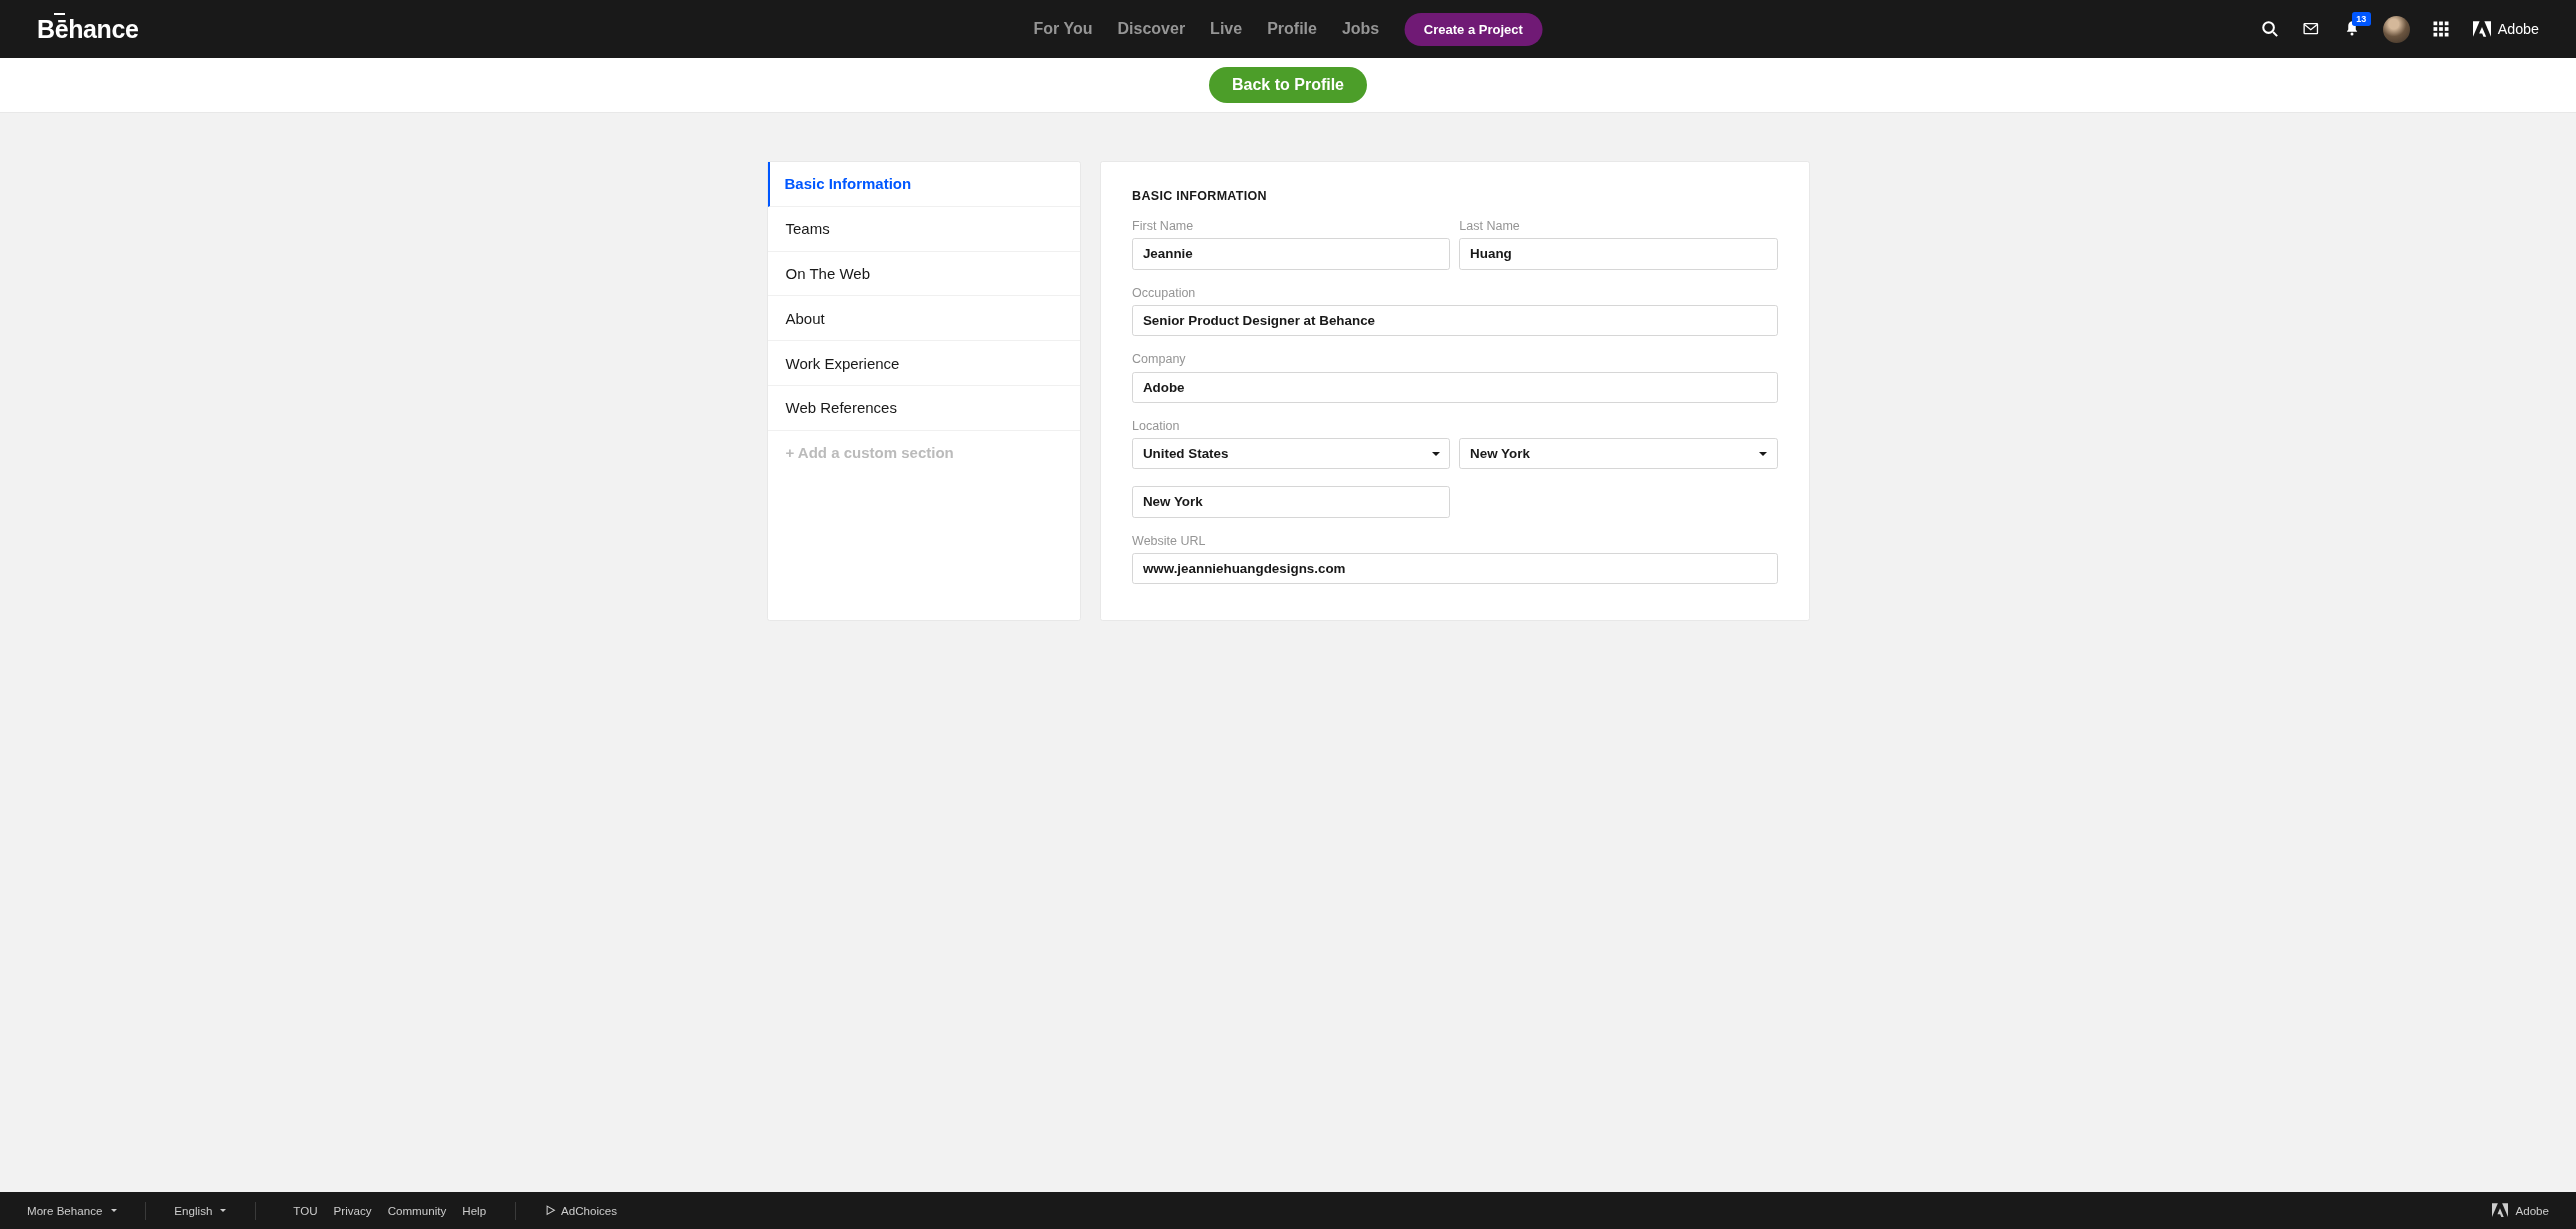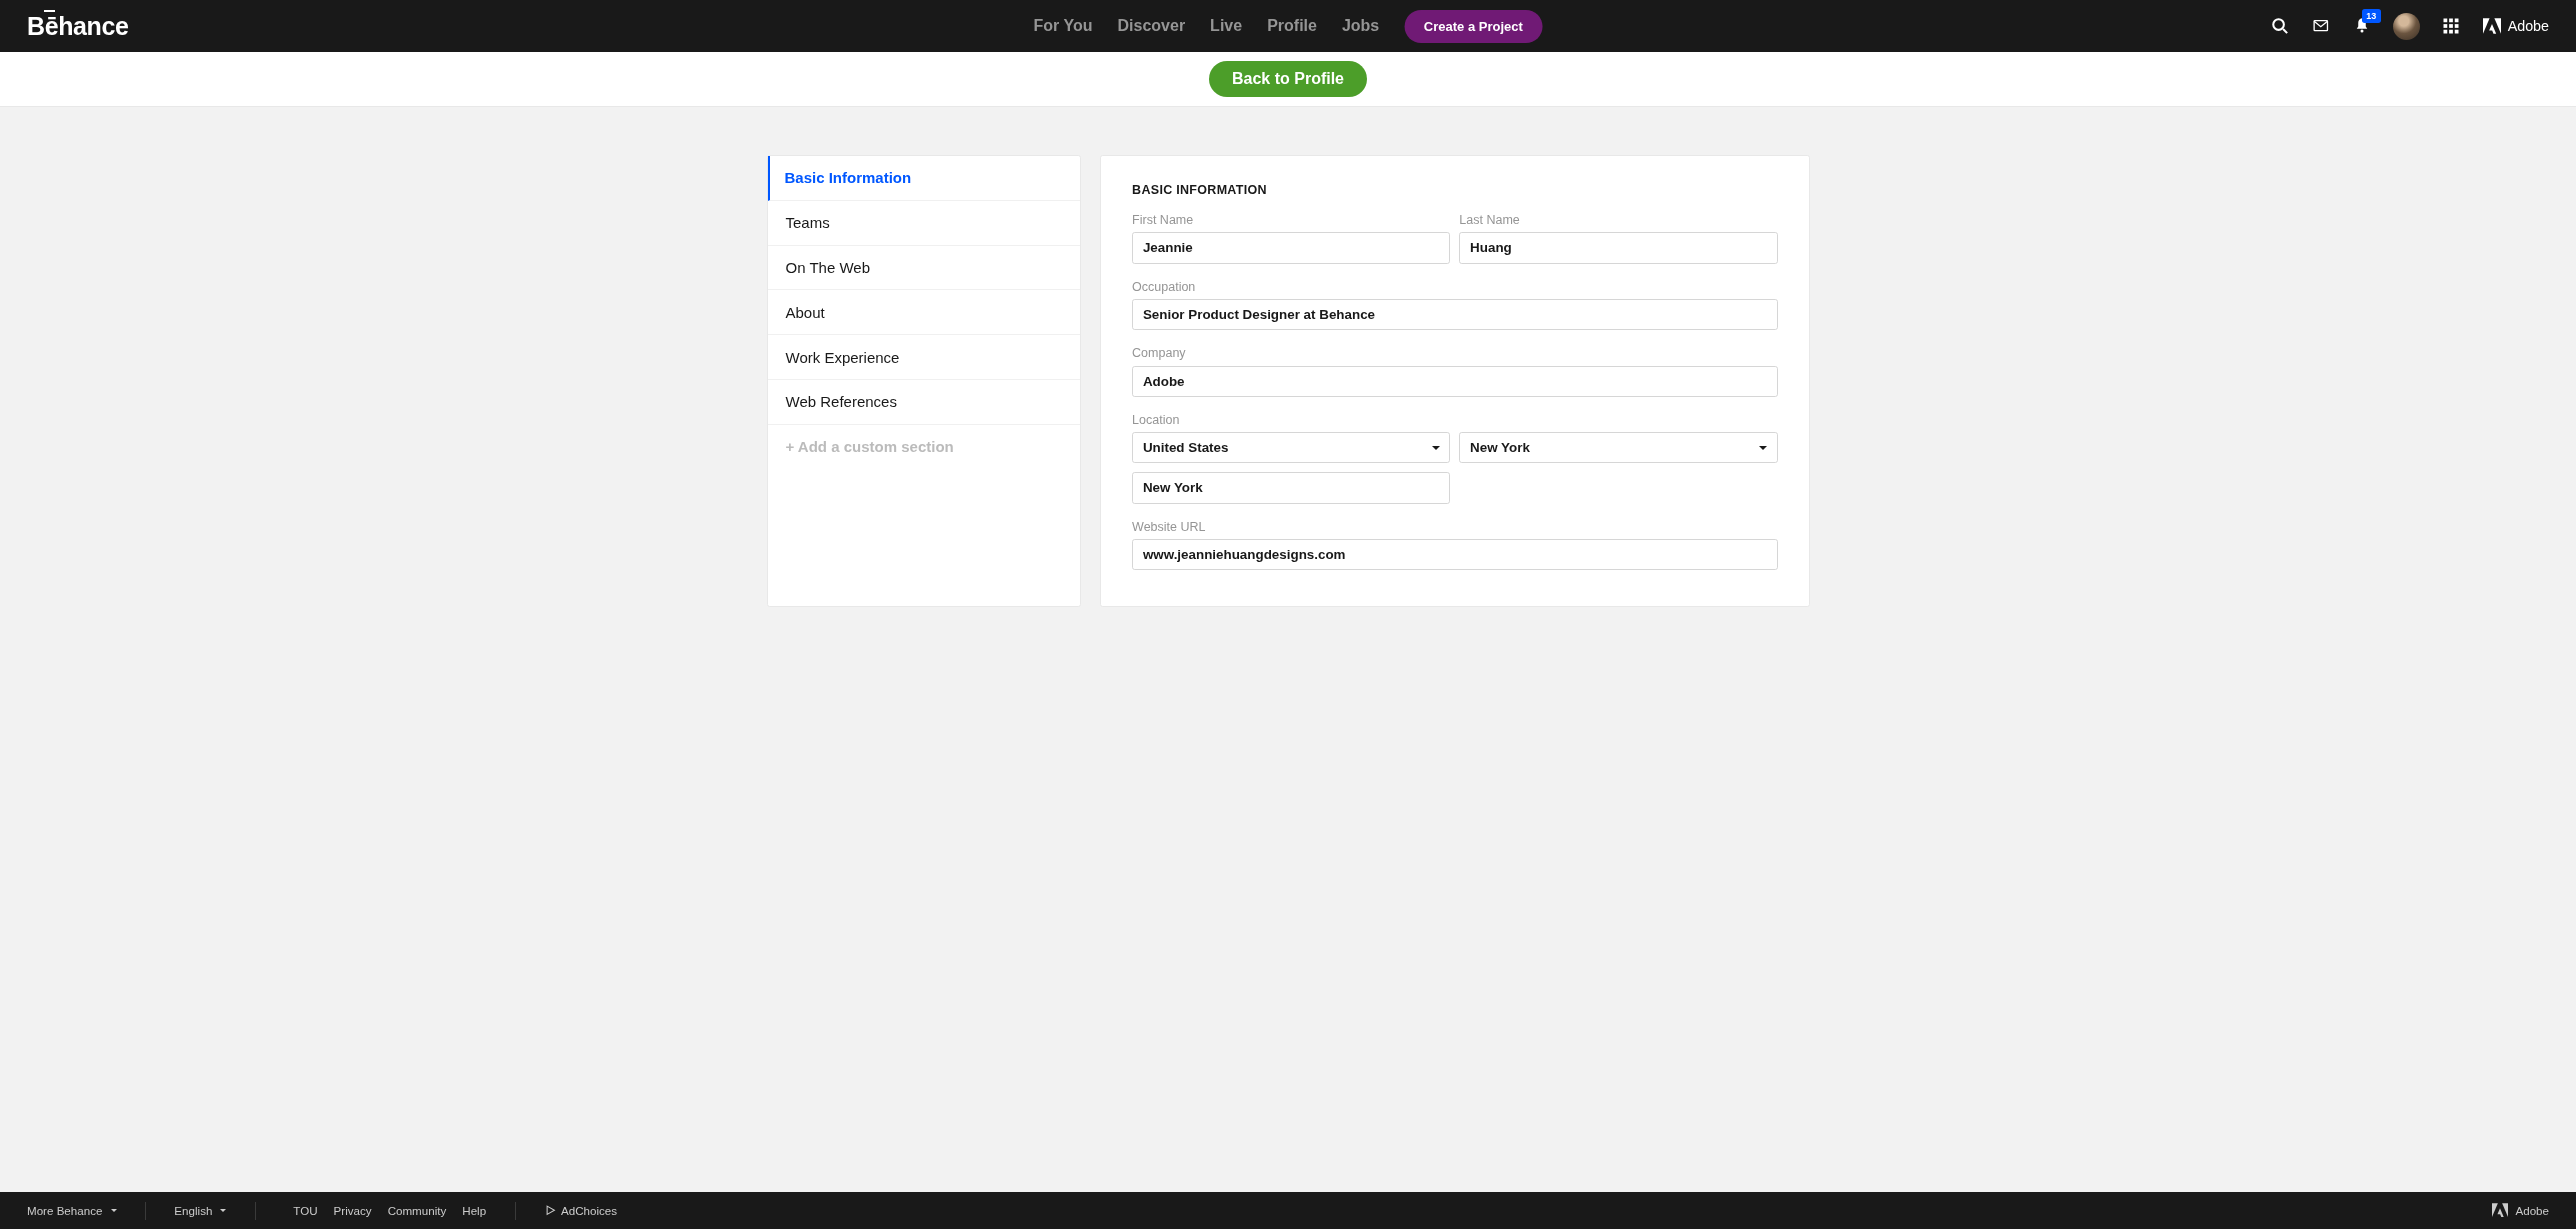--- a/index.html
+++ b/index.html
@@ -1,19 +1,19 @@
 <!DOCTYPE html>
 <html style="font-size:14.3px"><head>
 <meta charset="utf-8">
 <style>
   * { box-sizing: border-box; margin: 0; padding: 0; }
   body { font-family: -apple-system, BlinkMacSystemFont, "Segoe UI", Helvetica, Arial, sans-serif; background: #f2f2f2; color: #191919; }
   
   
-  .topnav { background: #191919; height: 52px; display: flex; align-items: center; padding: 0 27px; position: relative; }
+  .topnav { background: #191919; height: 58px; display: flex; align-items: center; padding: 0 37px; position: relative; }
   .logo { color: #fff; font-size: 25px; font-weight: 700; letter-spacing: -0.4px; }
   .logo .be { position: relative; }
   .logo .be::before { content: ''; position: absolute; top: -1.8px; left: 17px; width: 10.7px; height: 2.7px; background: #fff; }
   .nav-center { position: absolute; left: 50%; transform: translateX(-50%); display: flex; align-items: center; gap: 25px; }
   .nav-link { color: #959595; font-size: 16px; font-weight: 600; cursor: pointer; }
   .btn-create { background: #701a75; color: #fff; border: none; border-radius: 18px; padding: 9px 19.6px; font-size: 13px; font-weight: 600; cursor: pointer; }
   .nav-right { margin-left: auto; display: flex; align-items: center; gap: 21.4px; }
   .nav-icon { color: #fff; width: 19.6px; height: 19.6px; cursor: pointer; display: flex; align-items: center; justify-content: center; }
   .bell-wrap { position: relative; }
   .badge { position: absolute; top: -7.1px; right: -9px; background: #0057ff; color: #fff; font-size: 9px; font-weight: 600; padding: 1.8px 4.5px; border-radius: 2.7px; }
@@ -155,21 +155,21 @@
           </div>
         </div>
         <div class="row">
           <div class="field">
             <label>Company</label>
             <input type="text" value="Adobe" style="">
           </div>
         </div>
         <div class="field" style="margin-bottom:9px">
           <label>Location</label>
-          <div class="row" style="margin-bottom:9px">
+          <div class="row" style="margin-bottom:17px">
             <div class="field">
               <div class="select">
                 <span>United States</span>
                 <span class="caret"></span>
               </div>
             </div>
             <div class="field">
               <div class="select">
                 <span>New York</span>
                 <span class="caret"></span>

